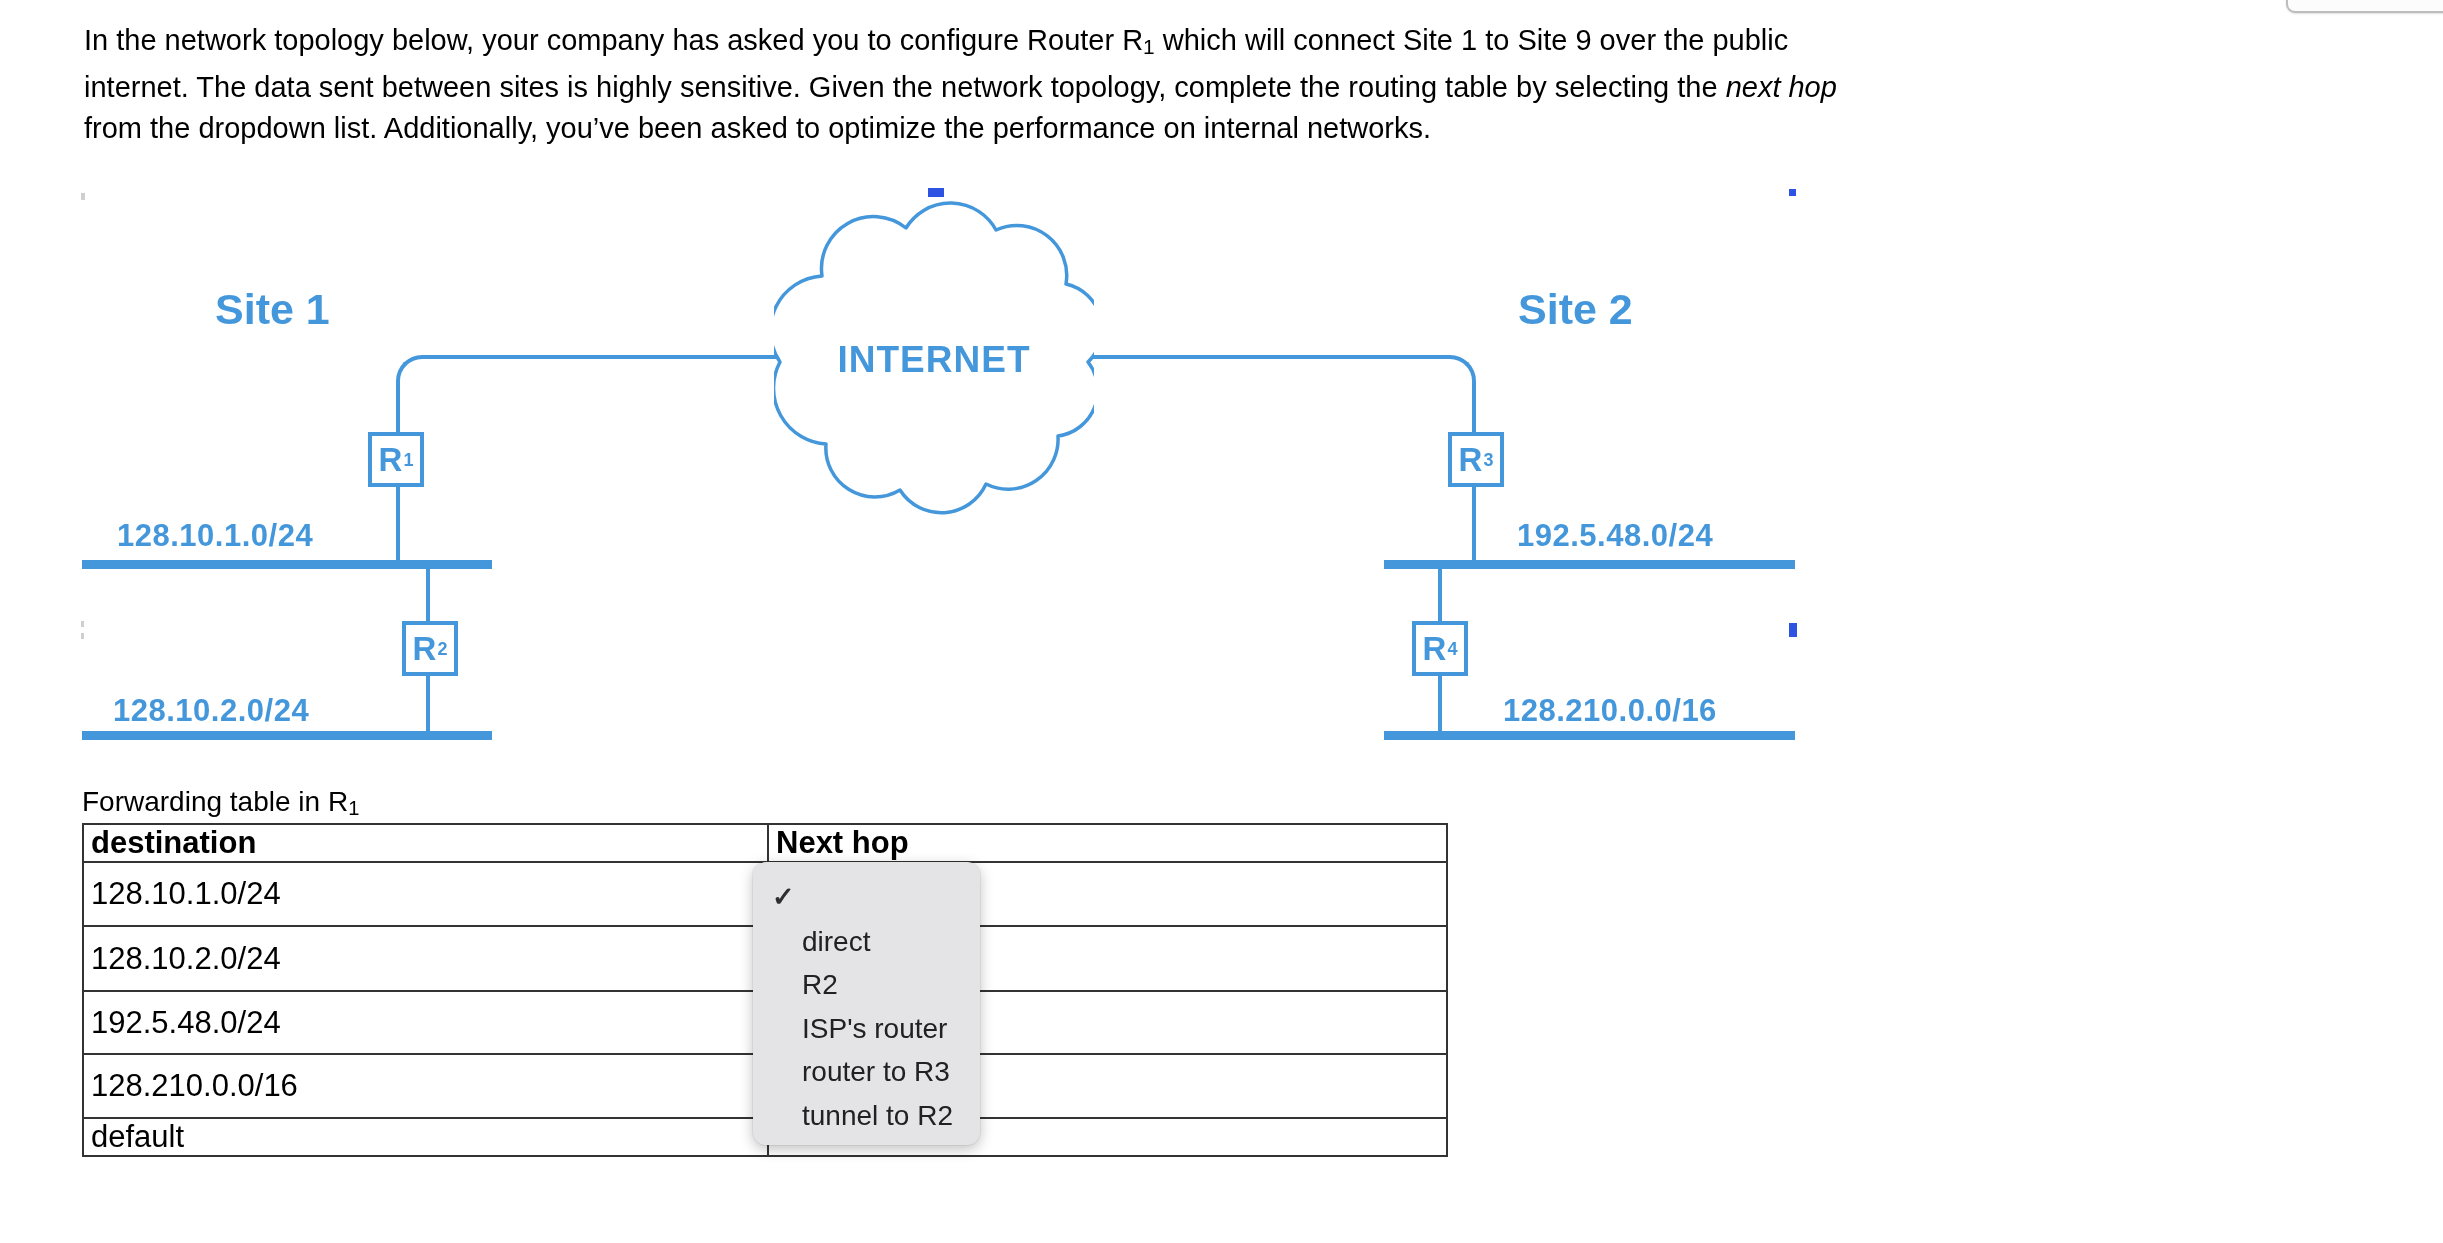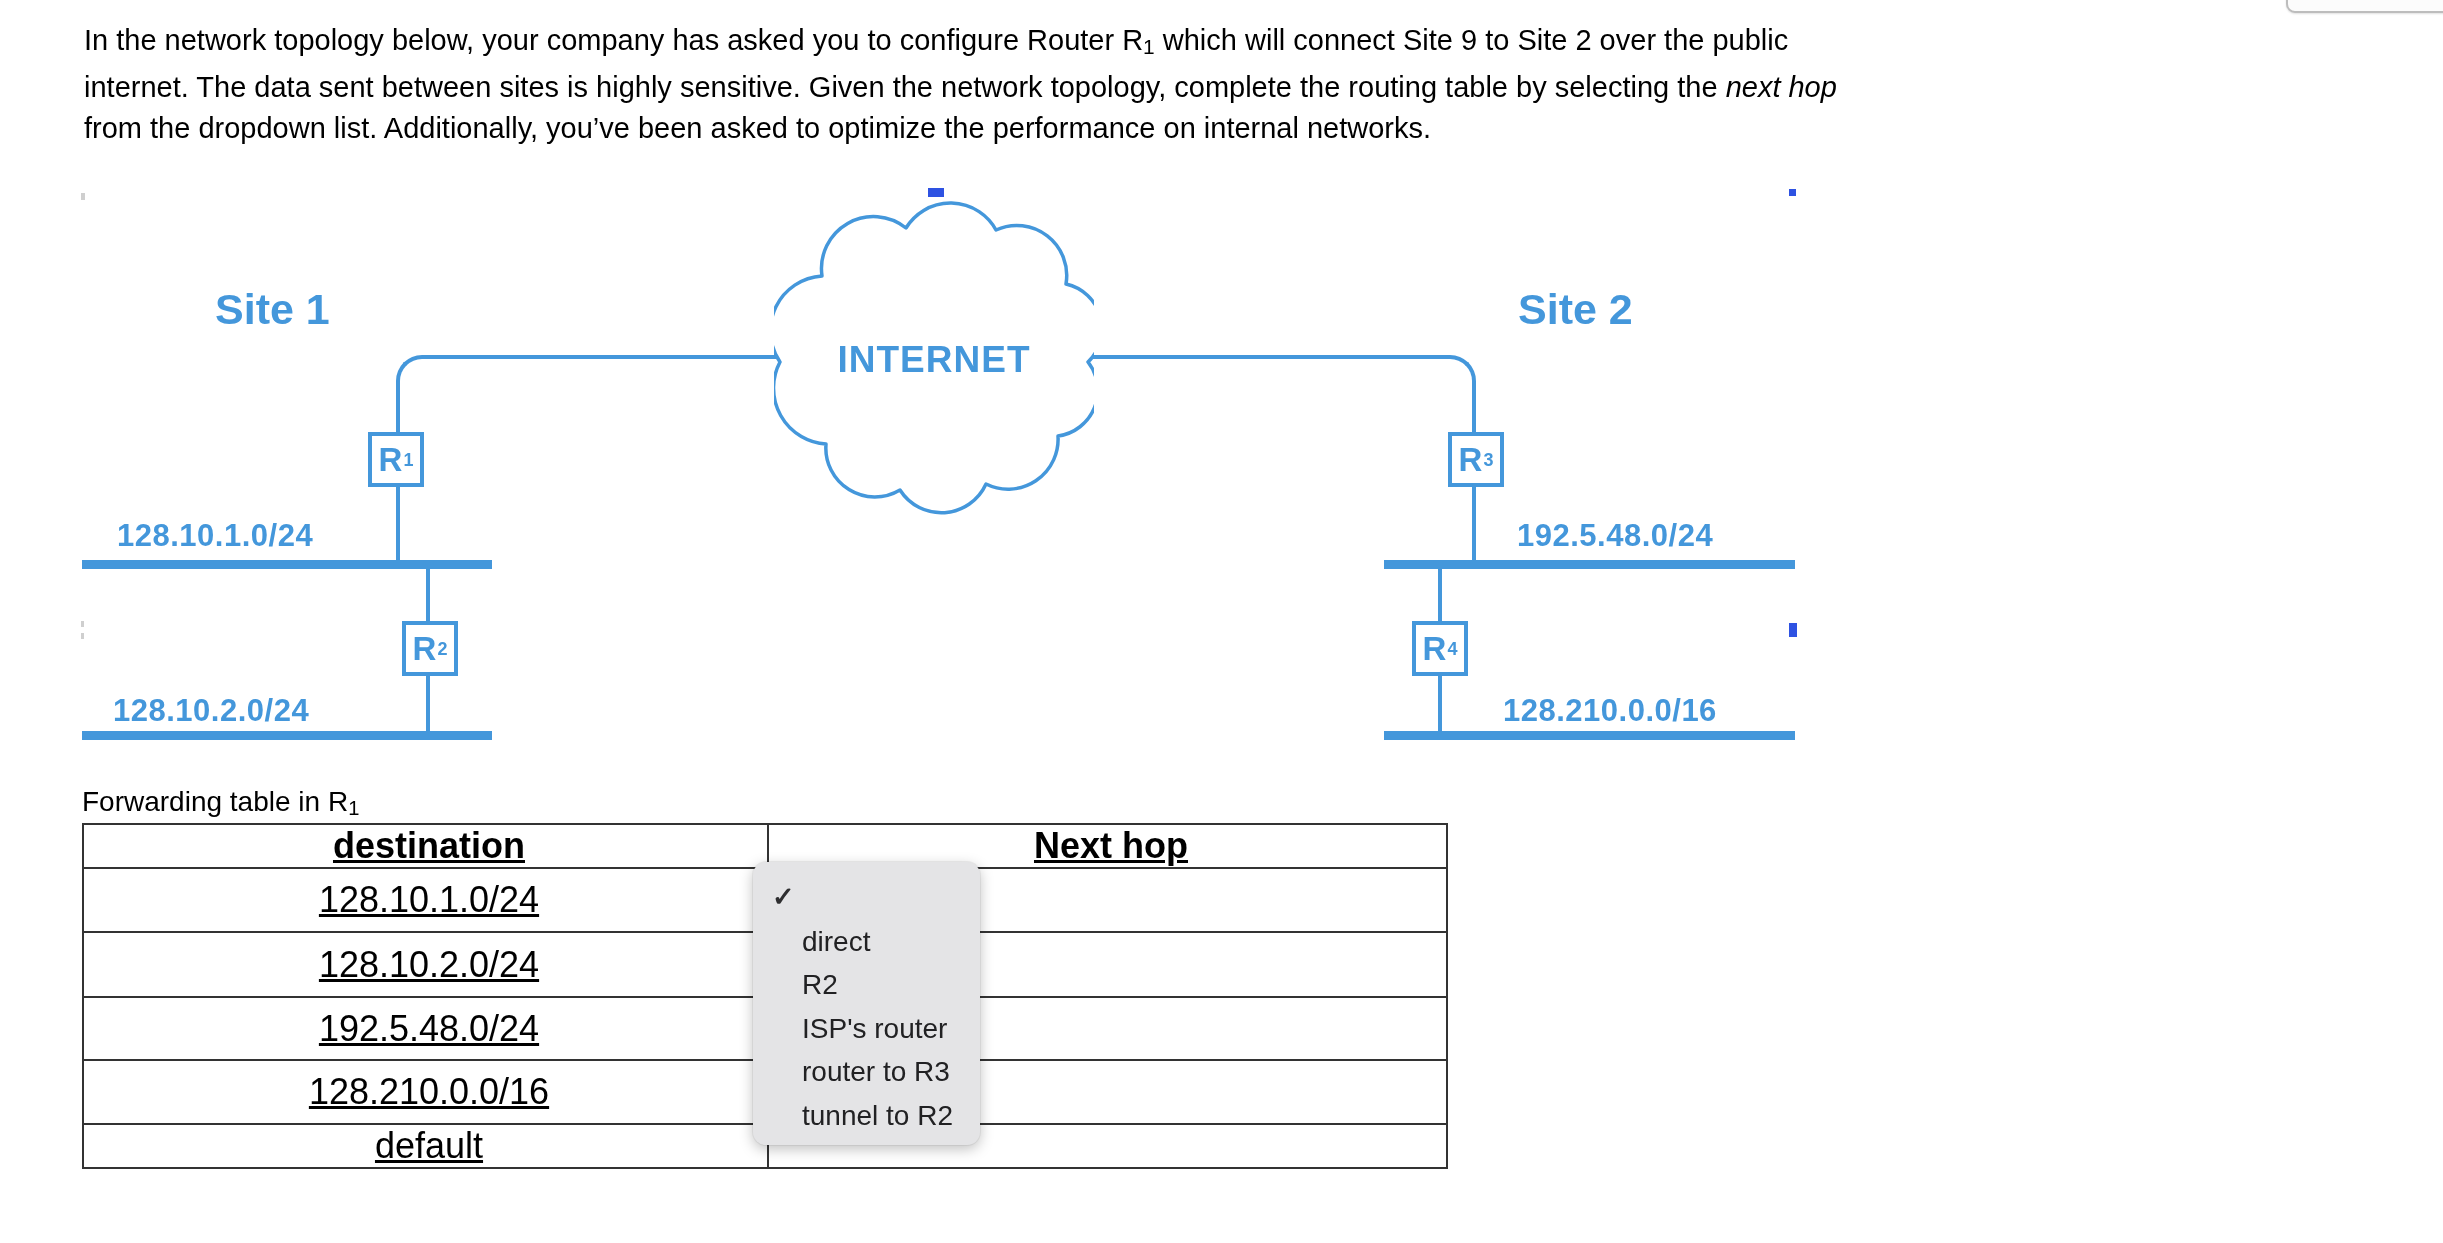--- a/index.html
+++ b/index.html
@@ -34,21 +34,21 @@
     font-size:37px; font-weight:bold; color:var(--blue,#4497db); letter-spacing:1px; z-index:4; }
   .handle { position:absolute; background:var(--handle_blue,#2e52e2); z-index:5; }
   .artifact { position:absolute; background:#cfcfcf; z-index:0; }
 
   
   .table-title { position:absolute; left:82px; top:786px; width:1366px; 
     font-size:28px; color:#000; }
   table.fwd { position:absolute; left:82px; top:823px; width:1366px;
     border-collapse:collapse; table-layout:fixed; background:#fff; }
   table.fwd th, table.fwd td { border:2px solid var(--table_border,#333);
-    font-size:36px; text-align:center; vertical-align:middle; padding-left:7px; overflow:hidden;text-decoration:underline; }
+    font-size:31px; text-align:left; vertical-align:middle; padding-left:7px; overflow:hidden; }
   table.fwd th { font-weight:bold; height:38px; }
   table.fwd tr.r0 td { height:64px; }
   table.fwd tr.r1 td { height:65px; }
   table.fwd tr.r2 td { height:63px; }
   table.fwd tr.r3 td { height:64px; }
   table.fwd tr.r4 td { height:37px; }
   .col-dest { width:685px; }
 
   
   .dropdown { position:absolute; left:753px; top:862px; width:227px; height:283px;
@@ -63,21 +63,21 @@
   .cutoff-pill { position:absolute; left:2286px; top:-22px; width:200px; height:35px;
     background:#fcfcfc; border:2px solid #bdbdbd; border-radius:9px;
     box-shadow:0 1px 2px rgba(0,0,0,0.12); z-index:20; }
 </style>
 </head>
 <body>
 
 <div id="screen">
 
   <div class="instructions">
-    <div class="instr-line"><span>In the network topology below, your company has asked you to configure Router R</span><span class="sub">1</span><span> which will connect Site 9 to Site 2  over the public</span></div>
+    <div class="instr-line"><span>In the network topology below, your company has asked you to configure Router R</span><span class="sub">1</span><span> which will connect Site 1 to Site 9  over the public</span></div>
     <div class="instr-line"><span>internet. The data sent between sites is highly sensitive.  Given the network topology, </span><span class="bold">complete the routing table</span><span> by selecting the </span><span class="italic">next hop</span></div>
     <div class="instr-line"><span>from the dropdown list.  Additionally, you’ve been asked to optimize the performance on internal networks.</span></div>
   </div>
 
   <div class="cutoff-pill"></div>
 
   <div class="site-label" style="left:215px; top:285px;">Site 1</div>
   <div class="site-label" style="left:1518px; top:285px;">Site 2</div>
 
   <div class="link link-left"></div>

